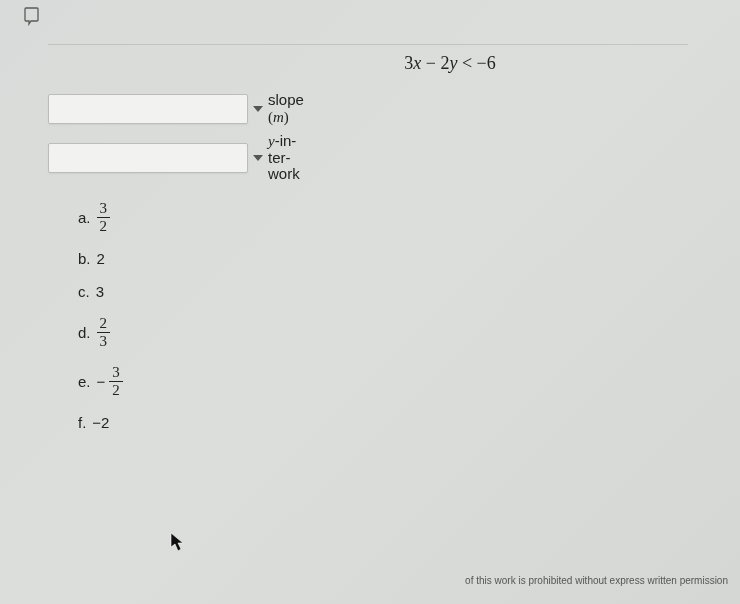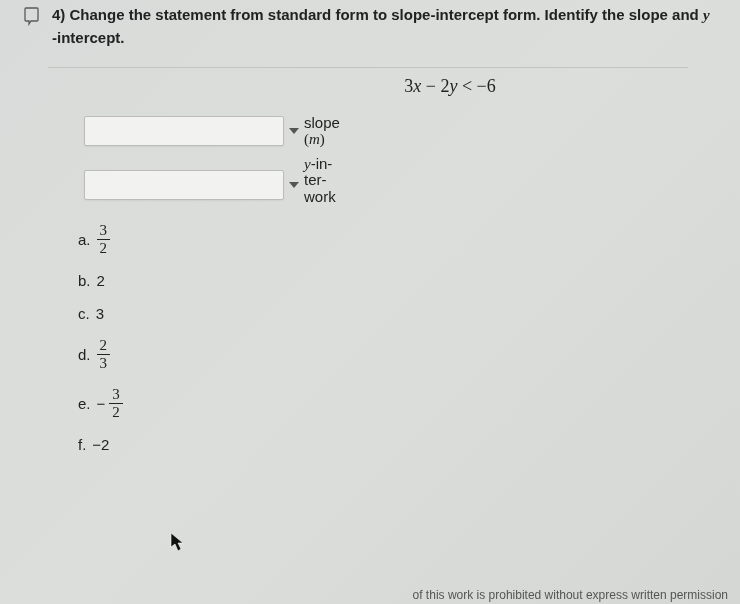--- a/index.html
+++ b/index.html
@@ -40,21 +40,21 @@
     .equation {
       width: 100%;
       text-align: center;
       font-size: 18px;
       font-family: Georgia, 'Times New Roman', serif;
       margin: 8px 0 18px 80px;
     }
     .answer-row {
       display: flex;
       align-items: center;
-      margin-left: 84px;
+      margin-left: 48px;
       margin-bottom: 8px;
       gap: 2px;
     }
     .dropdown {
       width: 200px;
       height: 30px;
       background: #f2f2f0;
       border: 1px solid #bcbdbb;
       border-radius: 2px;
       position: relative;
@@ -101,39 +101,36 @@
     .neg { margin-right: 4px; }
     .cursor {
       position: absolute;
       left: 170px;
       top: 532px;
       width: 16px;
       height: 20px;
     }
     .footer {
       position: absolute;
-      bottom: 2px;
+      bottom: 18px;
       right: 12px;
-      font-size: 12px;
+      font-size: 10px;
       color: #555;
       white-space: nowrap;
     }
   </style>
 </head>
 <body>
 
 <div class="header">
   <span class="flag-icon">
     <svg viewBox="0 0 20 20" width="20" height="20">
       <path d="M4 2 H15 Q16 2 16 3 V14 Q16 15 15 15 H9 L7 18 V15 H4 Q3 15 3 14 V3 Q3 2 4 2 Z" fill="none" stroke="#5a5a58" stroke-width="1.3"></path>
     </svg>
   </span>
-  <div class="prompt">
-    <span class="qnum">4)</span><span class="bold"> Change the statement from standard form to slope-intercept form. Identify the slope and </span><span class="bold italic">y</span><br><span class="bold">-intercept.</span>
-  </div>
 </div>
 
 <hr class="divider">
 
 <div class="equation">
   <span>3</span><span class="italic">x</span><span> − </span><span>2</span><span class="italic">y</span><span> &lt; </span><span>−6</span>
 </div>
 
 <div class="answer-row">
   <div class="dropdown"></div>
@@ -141,21 +138,21 @@
     <svg width="10" height="6">
         <path d="M0 0 L10 0 L5 6 Z" fill="#555"></path>
       </svg>
   </div>
   <div class="dd-label">
     <span>slope</span><br>
     <span style="font-family:Georgia,serif">(<span class="italic">m</span>)</span>
   </div>
 </div>
 
-<div class="answer-row" style="align-items:center">
+<div class="answer-row" style="align-items:flex-start">
   <div class="dropdown" style="margin-top:10px"></div>
   <div class="tri" style="margin-top:10px">
     <svg width="10" height="6">
         <path d="M0 0 L10 0 L5 6 Z" fill="#555"></path>
       </svg>
   </div>
   <div class="dd-label">
     <span class="italic">y</span><span>-in-</span><br>
     <span>ter-</span><br>
     <span>work</span>

